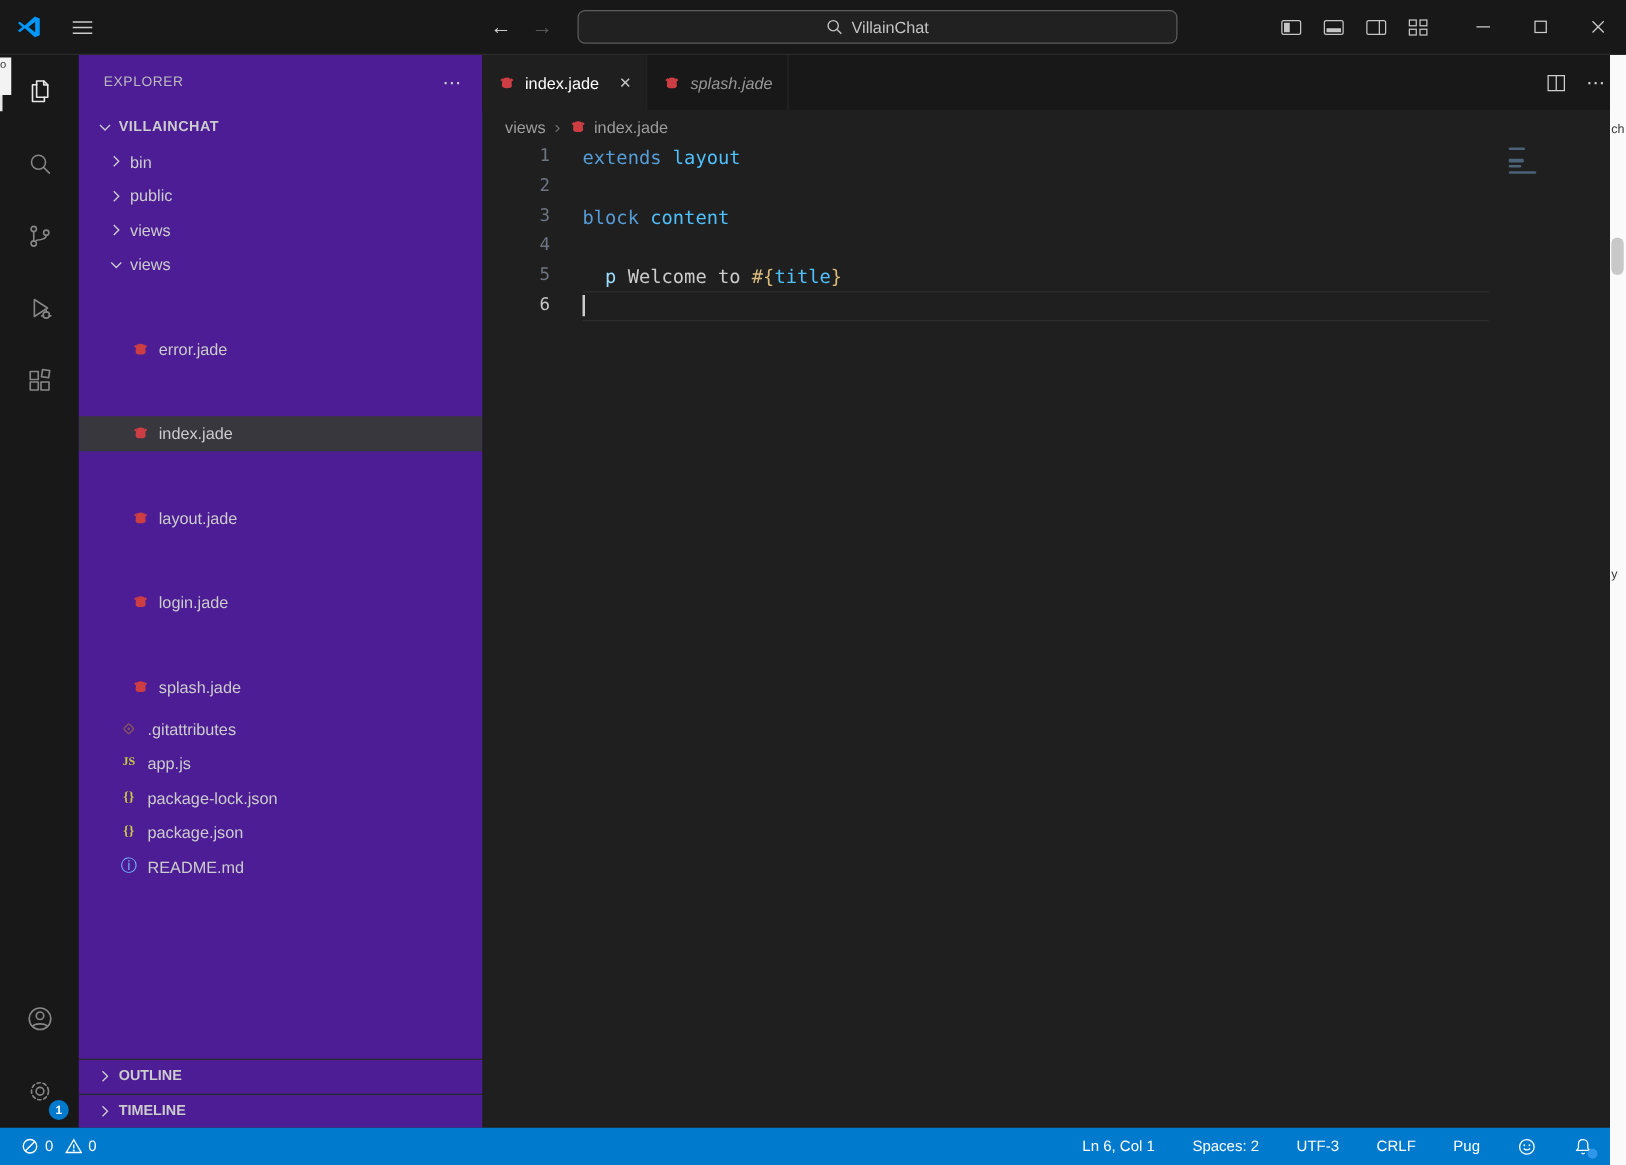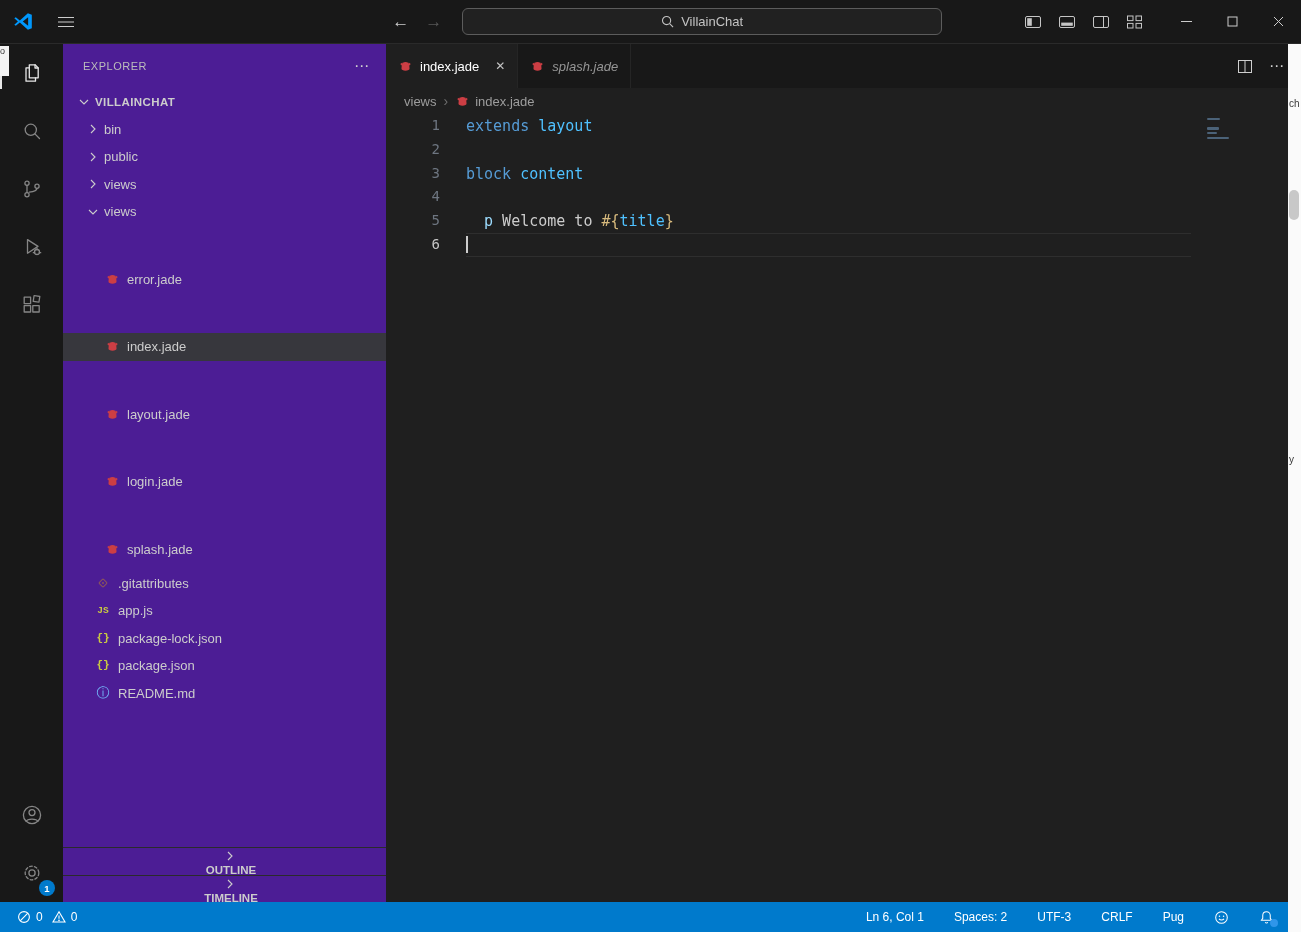--- a/index.html
+++ b/index.html
@@ -36,23 +36,23 @@
   .sb-more { margin-left:auto; color:#d0d0d0; font-size:15px; letter-spacing:1px; cursor:pointer; }
   .tree { flex:1; overflow:hidden; }
   .trow { height:27.5px; display:flex; align-items:center; color:#cccccc; cursor:pointer; white-space:nowrap; }
   .trow.selected { background:#37373d; }
   .trow.root-row { font-weight:bold; font-size:11.5px; letter-spacing:.4px; padding-left:13px; }
   .trow.folder { padding-left:22px; }
   .trow.rootfile { padding-left:32px;align-items:flex-end; }
   .trow.childfile { padding-left:41px;margin-top:40px; }
   .chev { width:16px; height:16px; flex:0 0 16px; margin-right:3px; display:inline-flex; }
   .ficon { width:16px; height:16px; flex:0 0 16px; margin-right:7px; display:inline-flex; align-items:center; justify-content:center; }
-  .tficon { font-family:Liberation Mono, monospace; font-weight:bold; font-size:9.5px; }
+  .tficon { font-family:Liberation Serif, serif; font-weight:bold; font-size:9.5px; }
   .sb-sections .sec { height:27.5px; display:flex; align-items:center; padding-left:13px;
-    font-weight:bold; font-size:11.5px; border-top:1px solid #2b2b2b; color:#cccccc; cursor:pointer;flex-direction:column; }
+    font-weight:bold; font-size:11.5px; border-top:1px solid #2b2b2b; color:#cccccc; cursor:pointer; }
   
   .editor { flex:1; display:flex; flex-direction:column; background:#1f1f1f; position:relative; min-width:0; }
   .tabbar { height:44px; flex:0 0 44px; background:#181818; display:flex; align-items:stretch; }
   .tab { display:flex; align-items:center; padding:0 12px; font-size:13px; color:#969696;
     background:#181818; border-right:1px solid #252525; gap:7px; cursor:pointer; }
   .tab.active { background:#1f1f1f; color:#ffffff; }
   .tab.preview .tab-label { font-style:italic; }
   .tab-close { margin-left:9px; font-size:12px; color:#c5c5c5; cursor:pointer; }
   .tab-actions { margin-left:auto; display:flex; align-items:center; gap:16px; padding-right:16px; color:#cfcfcf; }
   .tab-actions span { cursor:pointer; display:flex; align-items:center; }

